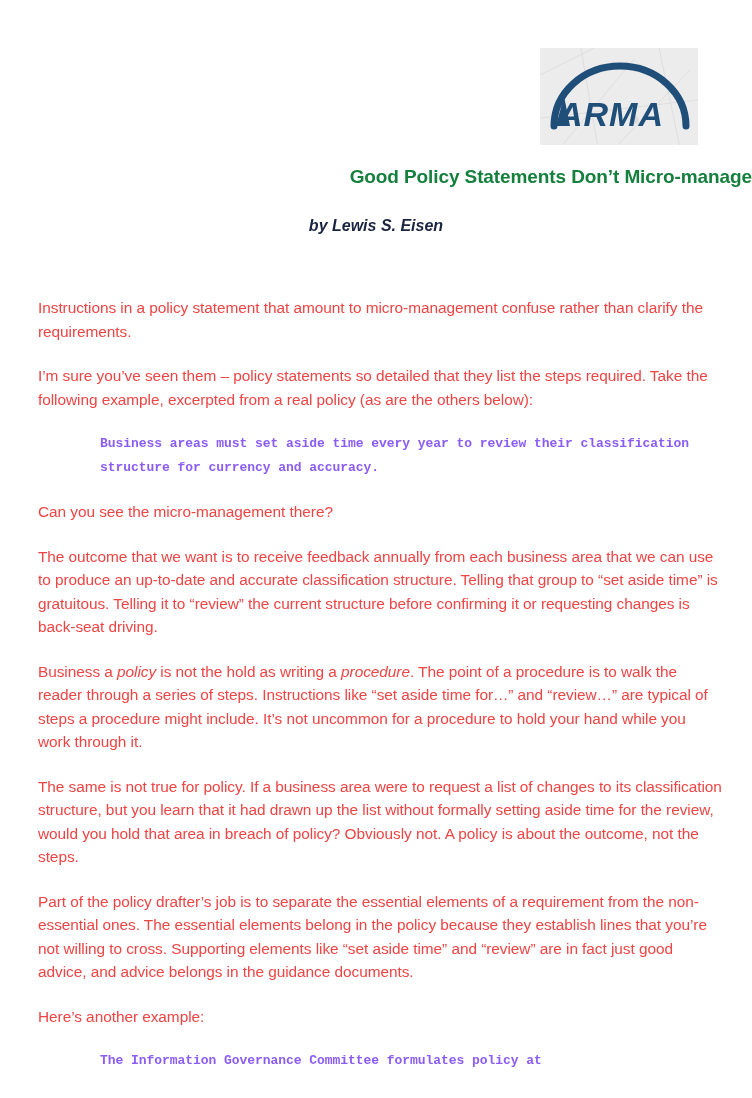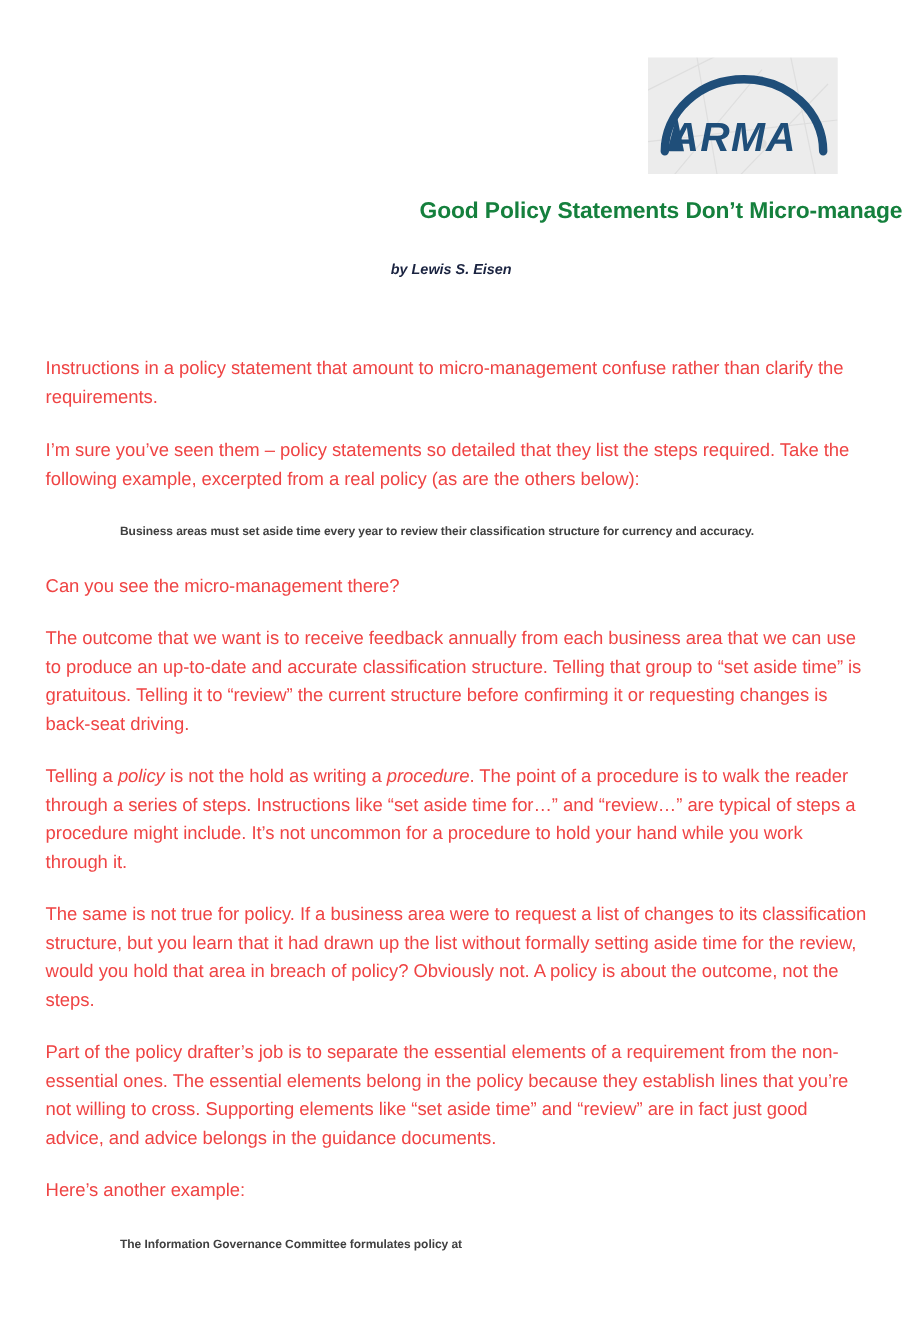--- a/index.html
+++ b/index.html
@@ -49,21 +49,21 @@
     font-weight: bold;
     letter-spacing: -0.1px;
     color: #15803d;
   }
   .byline {
     position: absolute;
     left: 0;
     top: 217px;
     width: 752px;
     text-align: center;
-    font-size: 12px;
+    font-size: 16px;
     font-style: italic;
     font-weight: bold;
     color: #1a2340;
   }
 
   
   .body-col {
     position: absolute;
     left: 38px;
     top: 296px;
@@ -75,25 +75,26 @@
     line-height: 23.5px;
     color: #ef4444;
     text-align: left;
     letter-spacing: -0.05px;
   }
   p.para:last-child { margin-bottom: 0; }
 
   p.quote {
     margin: 0 0 21px 0;
     padding-left: 62px;
-    font-size: 10px;
+    font-size: 13px;
     line-height: 23.5px;
     font-weight: bold;
-    color: #404040;
+    color: #8b5cf6;
     letter-spacing: -0.05px;
+    font-family: Liberation Mono, monospace;
   }
   em { font-style: italic; text-align: center; }
 </style>
 </head>
 <body>
 
 <div class="page">
 
   <div class="logo-wrap">
     <svg viewBox="0 0 158 97" xmlns="http://www.w3.org/2000/svg" aria-hidden="true">
@@ -127,21 +128,21 @@
 
     <p class="para">I’m sure you’ve seen them – policy statements so detailed that they list the steps required. Take the following example, excerpted from a real policy (as are the others below):</p>
 
     <p class="quote">Business areas must set aside time every year to review their classification structure for currency and accuracy.</p>
 
     <p class="para">Can you see the micro-management there?</p>
 
     <p class="para">The outcome that we want is to receive feedback annually from each business area that we can use to produce an up-to-date and accurate classification structure. Telling that group to “set aside time” is gratuitous. Telling it to “review” the current structure before confirming it or requesting changes is back-seat driving.</p>
 
     <p class="para">
-      <span>Telling a </span><em>policy</em><span> is not the hold as writing a </span><em>procedure</em><span>. The point of a procedure is to walk the reader through a series of steps. Instructions like “set aside time for…” and “review…” are typical of steps a procedure might include. It’s not uncommon for a procedure to hold your hand while you work through it.</span>
+      <span>Business a </span><em>policy</em><span> is not the hold as writing a </span><em>procedure</em><span>. The point of a procedure is to walk the reader through a series of steps. Instructions like “set aside time for…” and “review…” are typical of steps a procedure might include. It’s not uncommon for a procedure to hold your hand while you work through it.</span>
     </p>
 
     <p class="para">The same is not true for policy. If a business area were to request a list of changes to its classification structure, but you learn that it had drawn up the list without formally setting aside time for the review, would you hold that area in breach of policy? Obviously not. A policy is about the outcome, not the steps.</p>
 
     <p class="para">Part of the policy drafter’s job is to separate the essential elements of a requirement from the non-essential ones. The essential elements belong in the policy because they establish lines that you’re not willing to cross. Supporting elements like “set aside time” and “review” are in fact just good advice, and advice belongs in the guidance documents.</p>
 
     <p class="para">Here’s another example:</p>
 
     <p class="quote">The Information Governance Committee formulates policy at</p>
 

